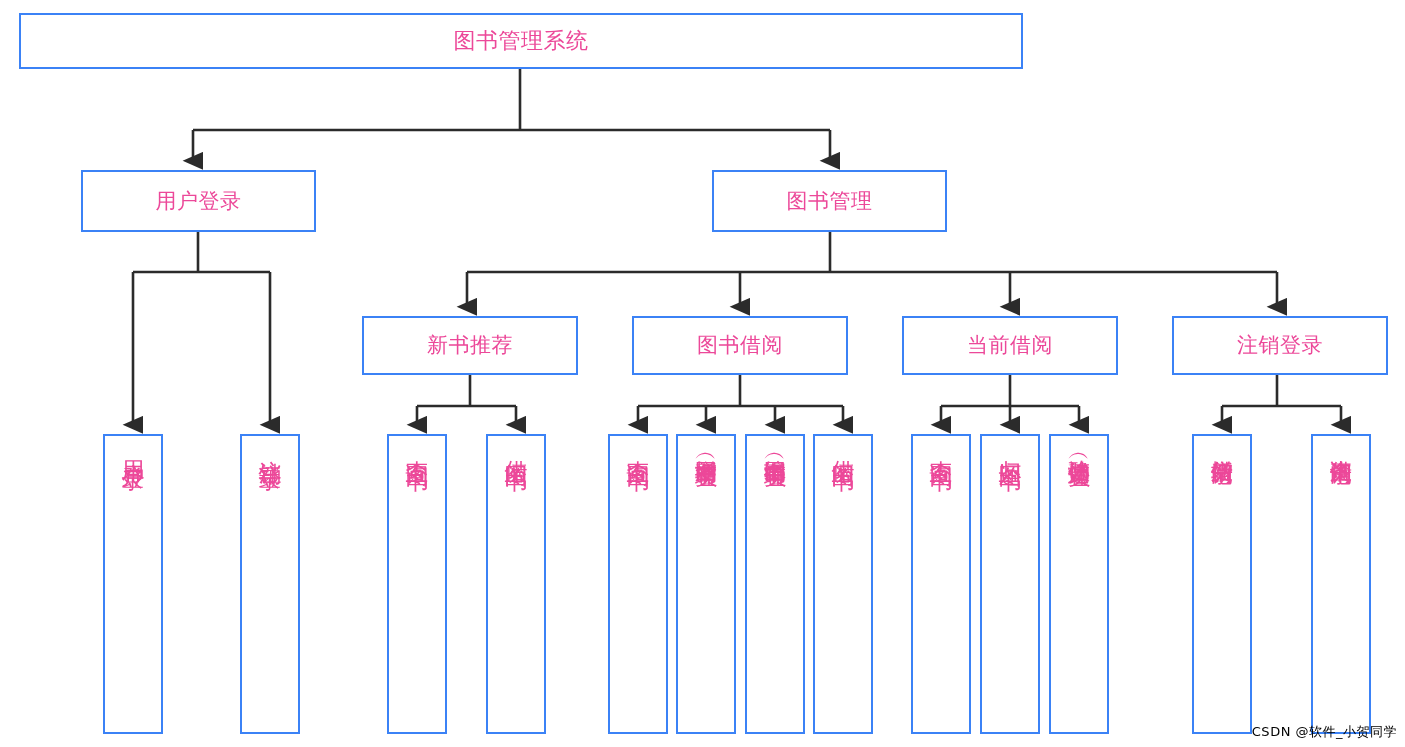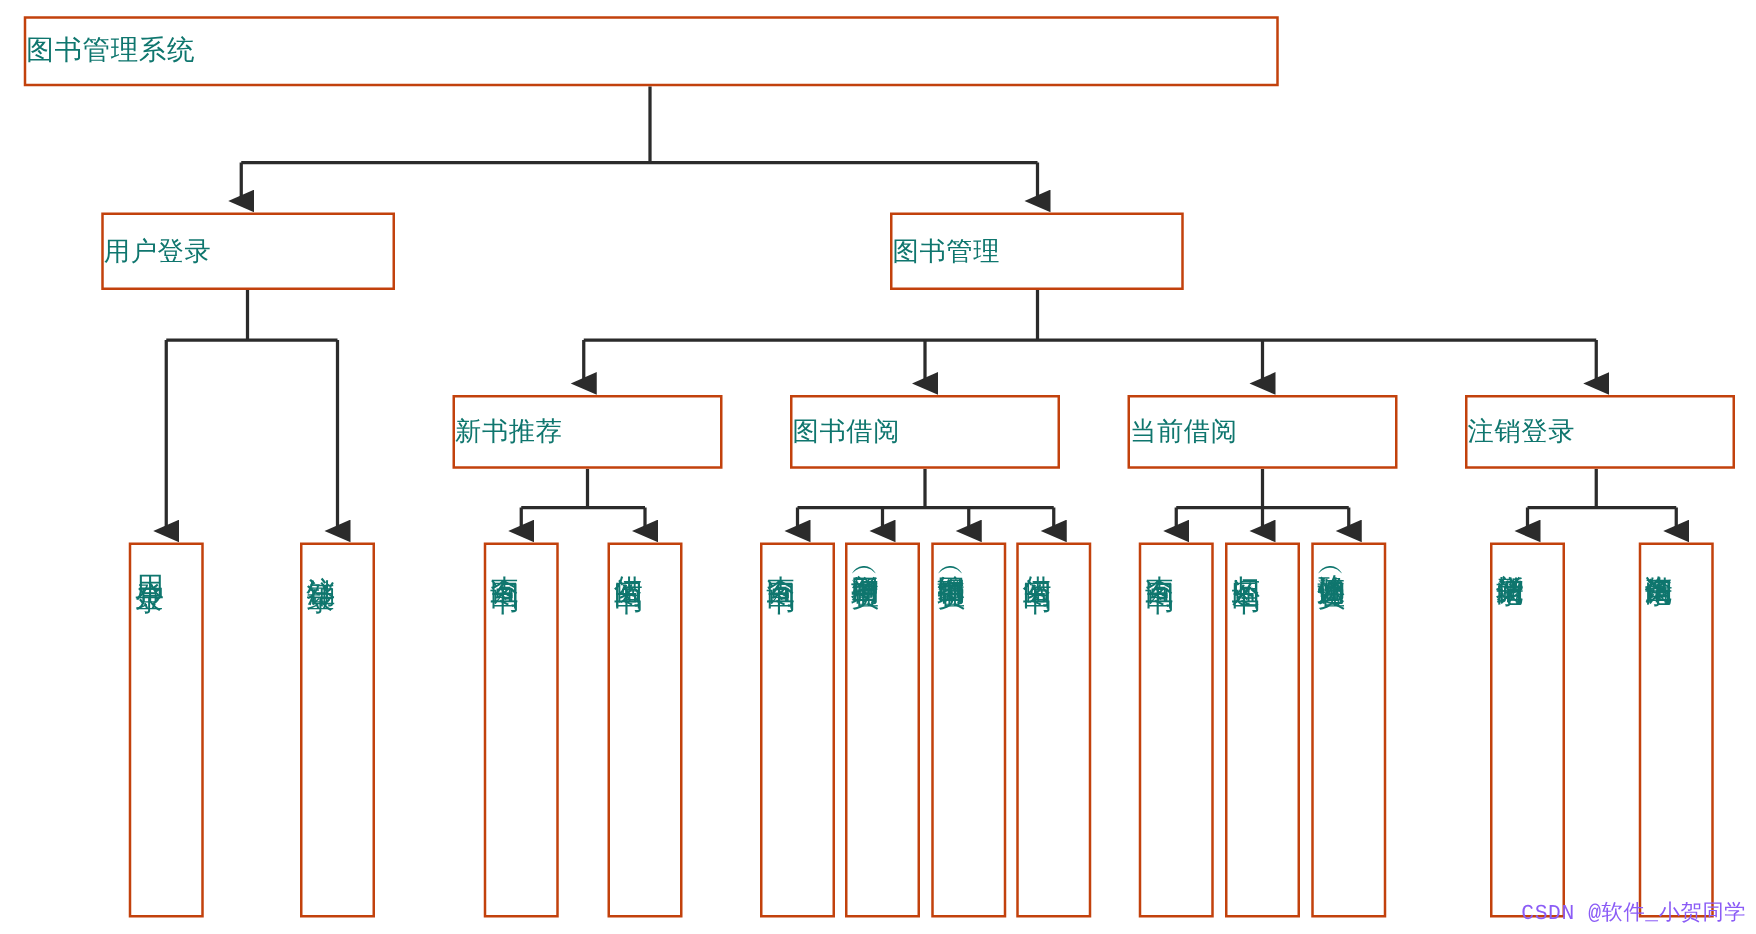--- a/index.html
+++ b/index.html
@@ -19,25 +19,25 @@
     position: absolute;
     left: 0; top: 0;
     width: 1405px;
     height: 747px;
     pointer-events: none;
   }
   .node {
     position: absolute;
     box-sizing: border-box;
     background: #ffffff;
-    border: 2px solid #c2410c;
+    border: 2px solid #3b82f6;
     display: flex;
     align-items: center;
-    justify-content: flex-start;
-    color: #0f766e;
+    justify-content: center;
+    color: #ec4899;
     z-index: 2;
   }
   .node .lbl {
     display: block;
     text-align: center;
     line-height: 1.0;
     letter-spacing: 0.5px;
   }
   
   .node.h .lbl {
@@ -60,26 +60,25 @@
     white-space: nowrap;
   }
   .node.v.tall .lbl {
     font-size: 22px;
     letter-spacing: 1px;
   }
   #watermark {
     position: absolute;
     right: 8px;
     bottom: 6px;
-    font-size: 17px;
-    color: #8b5cf6;
+    font-size: 13px;
+    color: #000000;
     z-index: 5;
     white-space: nowrap;
     letter-spacing: 0.5px;
-    font-family: Liberation Mono, monospace;
   }
 </style>
 </head>
 <body>
 
 <div id="canvas">
 
   <svg id="edges" viewBox="0 0 1405 747" xmlns="http://www.w3.org/2000/svg">
     <defs>
       <marker id="arrow" markerWidth="10" markerHeight="10" refX="3.2" refY="4" orient="auto" markerUnits="strokeWidth">

